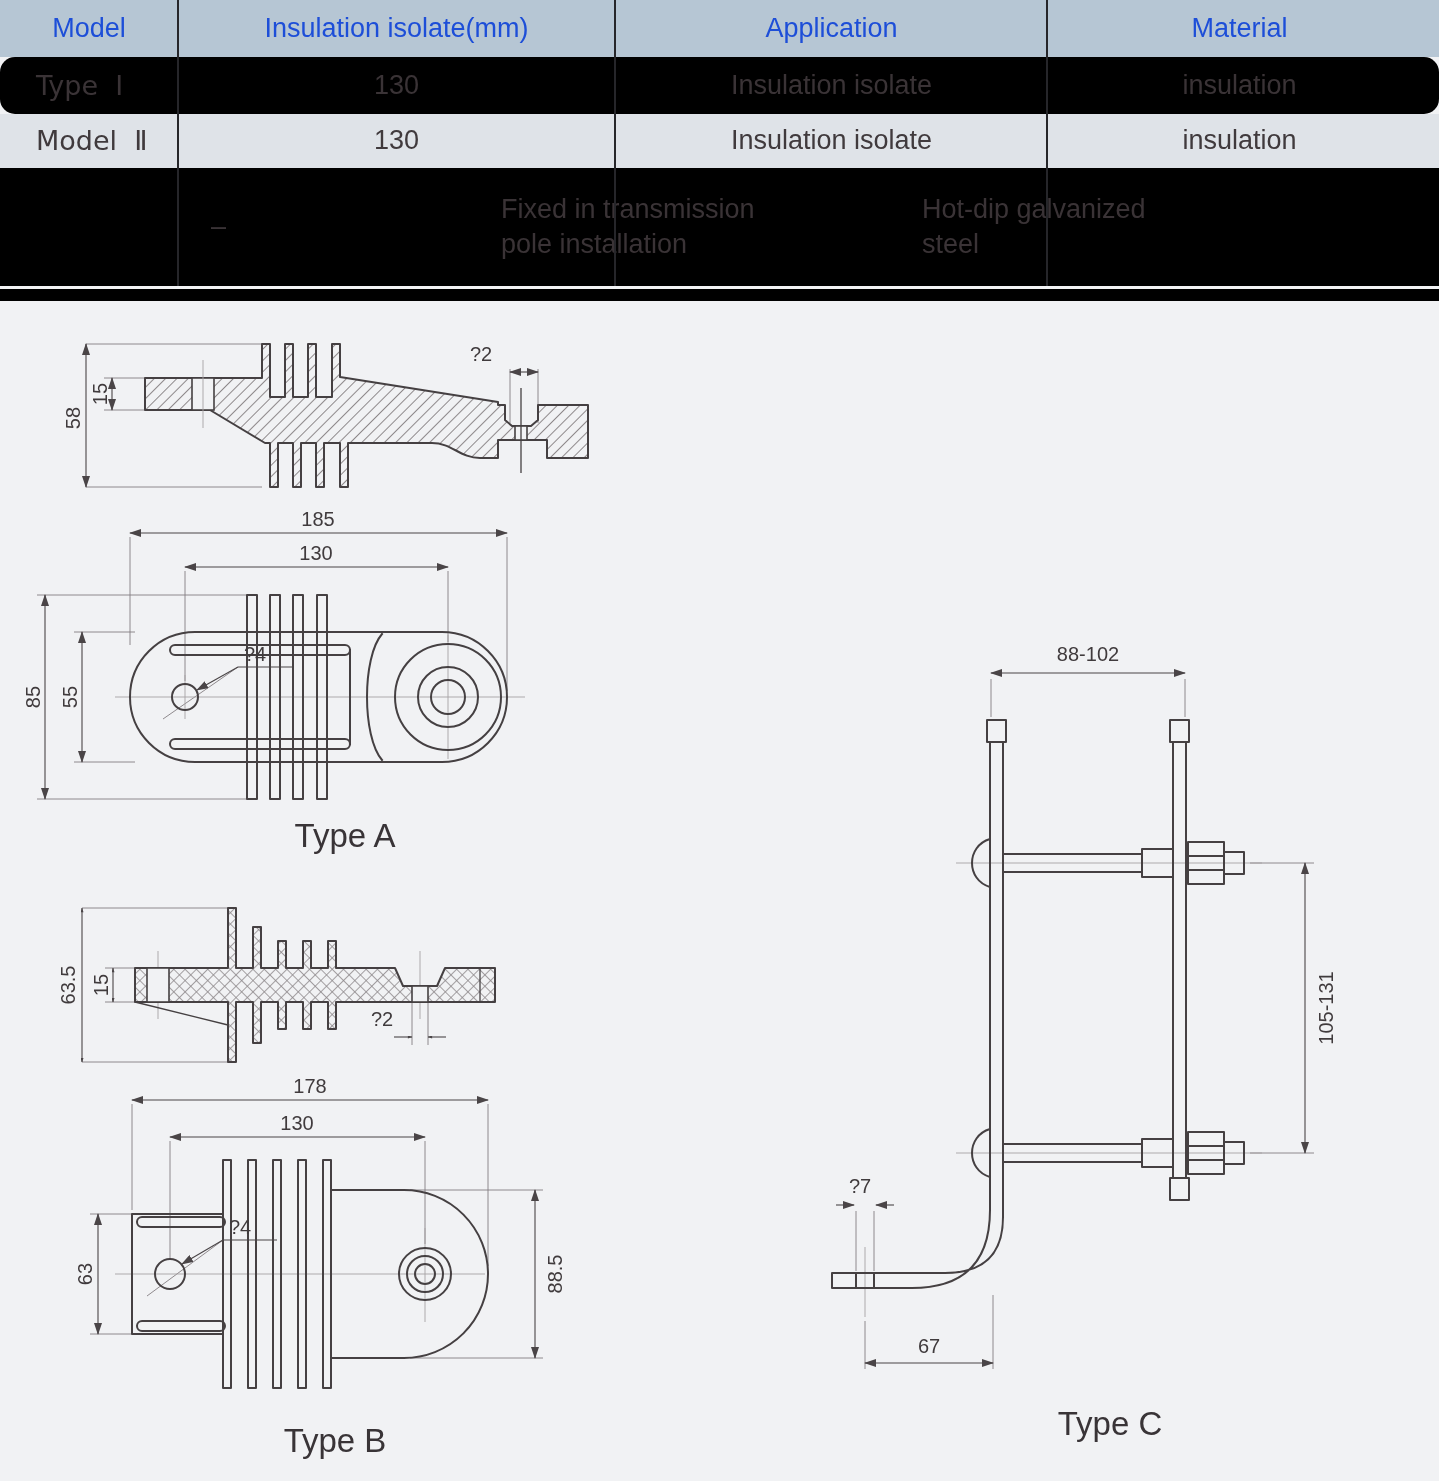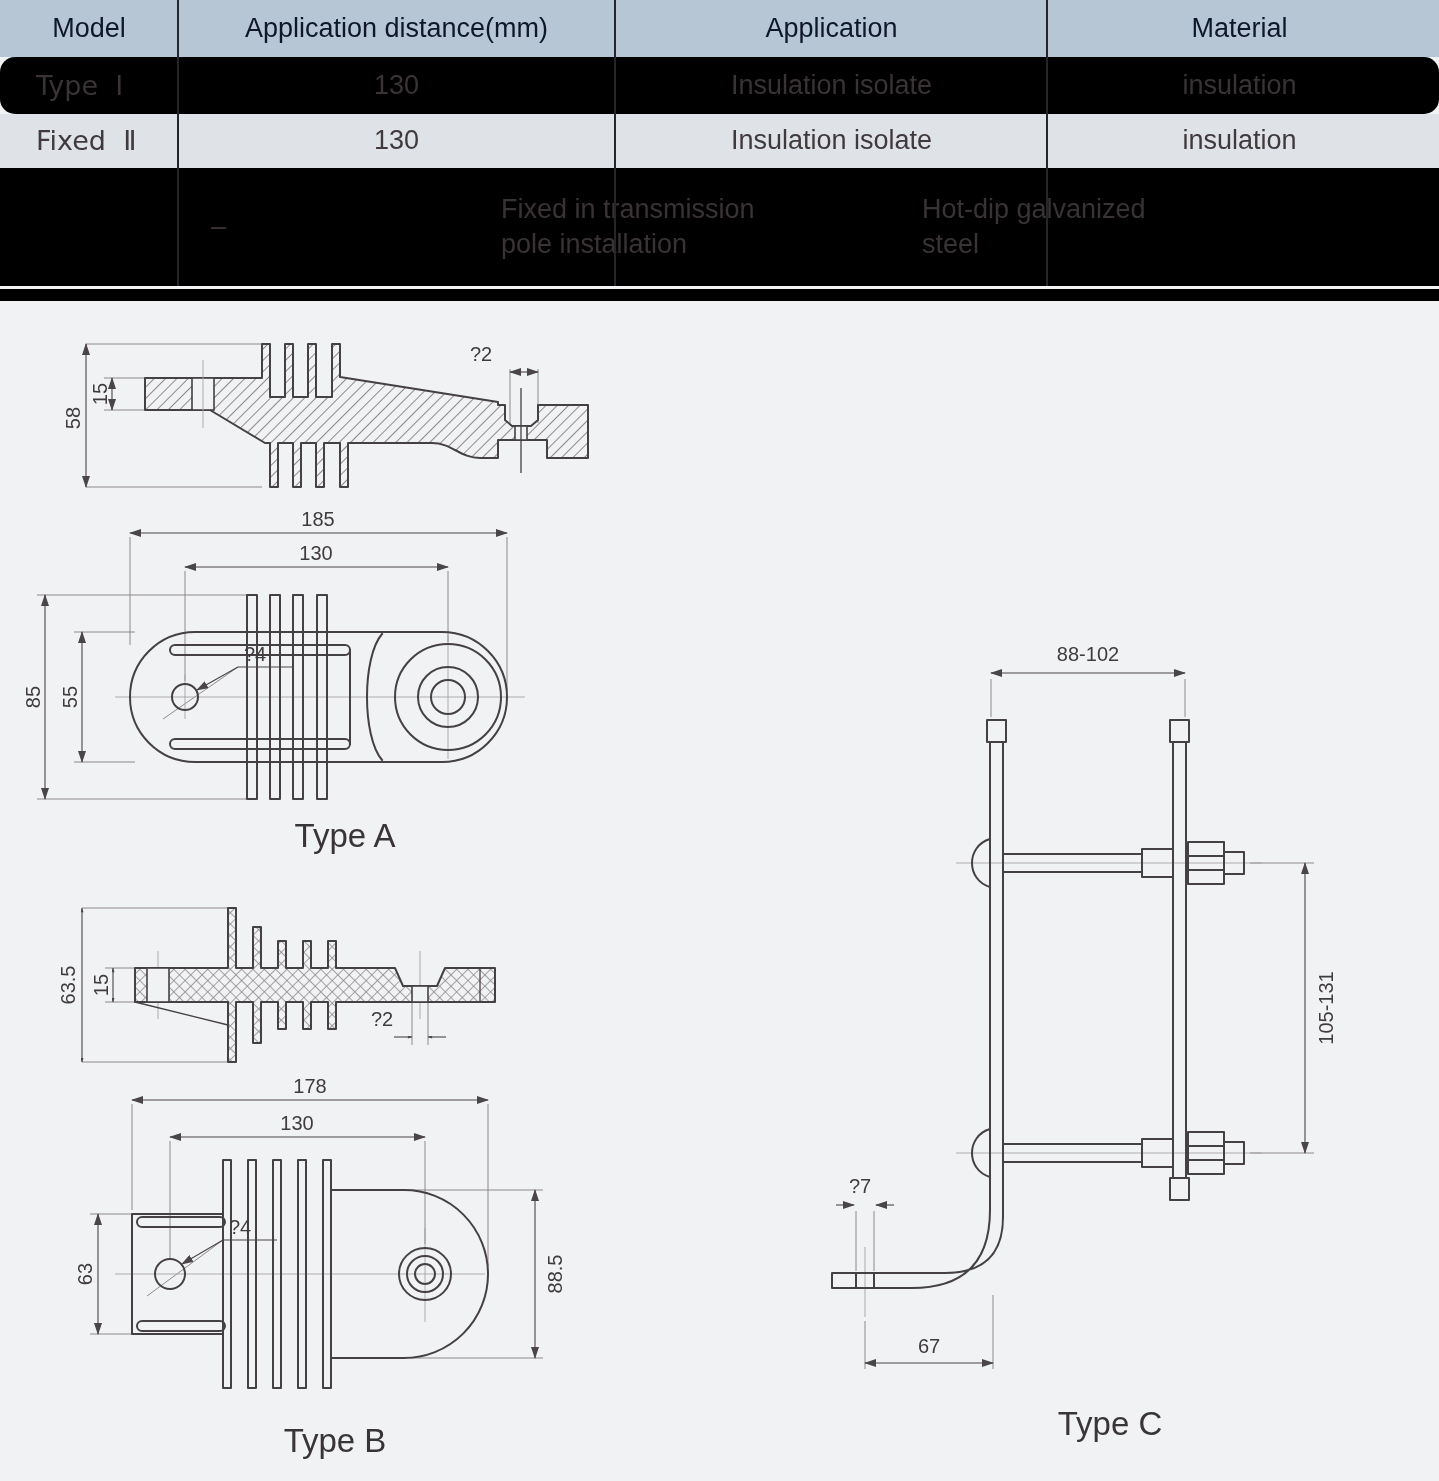--- a/index.html
+++ b/index.html
@@ -1,21 +1,21 @@
 <!DOCTYPE html>
 <html><head>
 <meta charset="utf-8">
 <style>
   html,body{margin:0;padding:0;background:#ffffff;}
   #app{position:relative;width:1439px;height:1481px;overflow:hidden;background:#f1f2f4;
        font-family:"Liberation Sans",sans-serif;}
   
   .tbl{position:absolute;left:0;top:0;width:1439px;height:301px;}
   .trow{position:absolute;left:0;width:1439px;display:flex;align-items:stretch;}
-  .trow.hdr{top:0;height:57px;background:#b6c6d4;color:#0f172a;}
+  .trow.hdr{top:0;height:57px;background:#b6c6d4;color:#1d4ed8;}
   .trow.r1{top:57px;height:57px;background:#000000;color:#3a3336;border-radius:15px;}
   .trow.r2{top:114px;height:54px;background:#dfe3e8;color:#403a3d;}
   .trow.r3{top:168px;height:118px;background:#000000;color:#3a3336;}
   .gapline{position:absolute;left:0;top:286px;width:1439px;height:3px;background:#f2f3f5;}
   .strip{position:absolute;left:0;top:289px;width:1439px;height:12px;background:#000000;}
   .cell{display:flex;align-items:center;justify-content:center;font-size:27px;line-height:1.3;}
   .c0{width:178px;}.c1{width:437px;}.c2{width:433px;}.c3{width:383px;}
   .cell.model{justify-content:flex-start;padding-left:36px;box-sizing:border-box;white-space:pre;
               font-family:"DejaVu Sans","Liberation Sans",sans-serif;}
   .cell.lft{justify-content:flex-start;padding-left:64px;box-sizing:border-box;white-space:pre-line;border-radius:27px;}
@@ -35,32 +35,32 @@
   .tl{font-family:"Liberation Sans",sans-serif;font-size:33px;fill:#393437;}
 </style>
 </head>
 <body>
 
 <div id="app">
 
   <div class="tbl">
     <div class="trow hdr">
       <div class="cell c0">Model</div>
-      <div class="cell c1">Application distance(mm)</div>
+      <div class="cell c1">Insulation isolate(mm)</div>
       <div class="cell c2">Application</div>
       <div class="cell c3">Material</div>
     </div>
     <div class="trow r1">
       <div class="cell c0 model">Type  Ⅰ</div>
       <div class="cell c1">130</div>
       <div class="cell c2">Insulation isolate</div>
       <div class="cell c3">insulation</div>
     </div>
     <div class="trow r2">
-      <div class="cell c0 model">Fixed  Ⅱ</div>
+      <div class="cell c0 model">Model  Ⅱ</div>
       <div class="cell c1">130</div>
       <div class="cell c2">Insulation isolate</div>
       <div class="cell c3">insulation</div>
     </div>
     <div class="trow r3">
       <div class="cell c1">–</div>
       <div class="cell c2 lft">Fixed in transmission
 pole installation</div>
       <div class="cell c3 lft2">Hot-dip galvanized
 steel</div>

